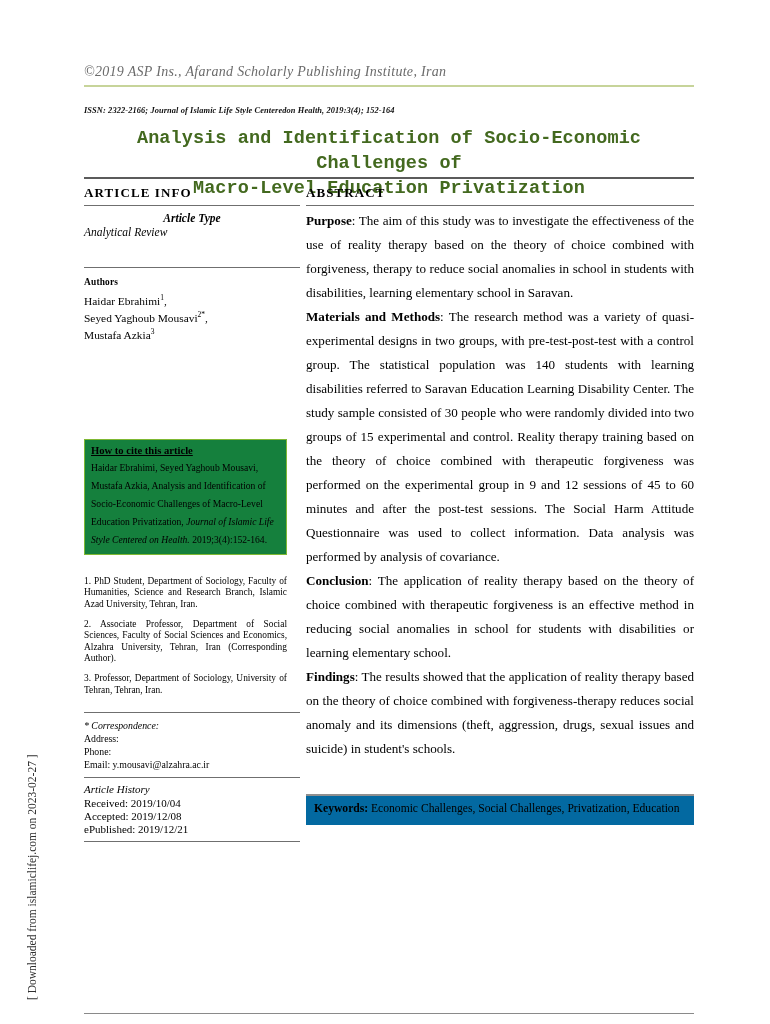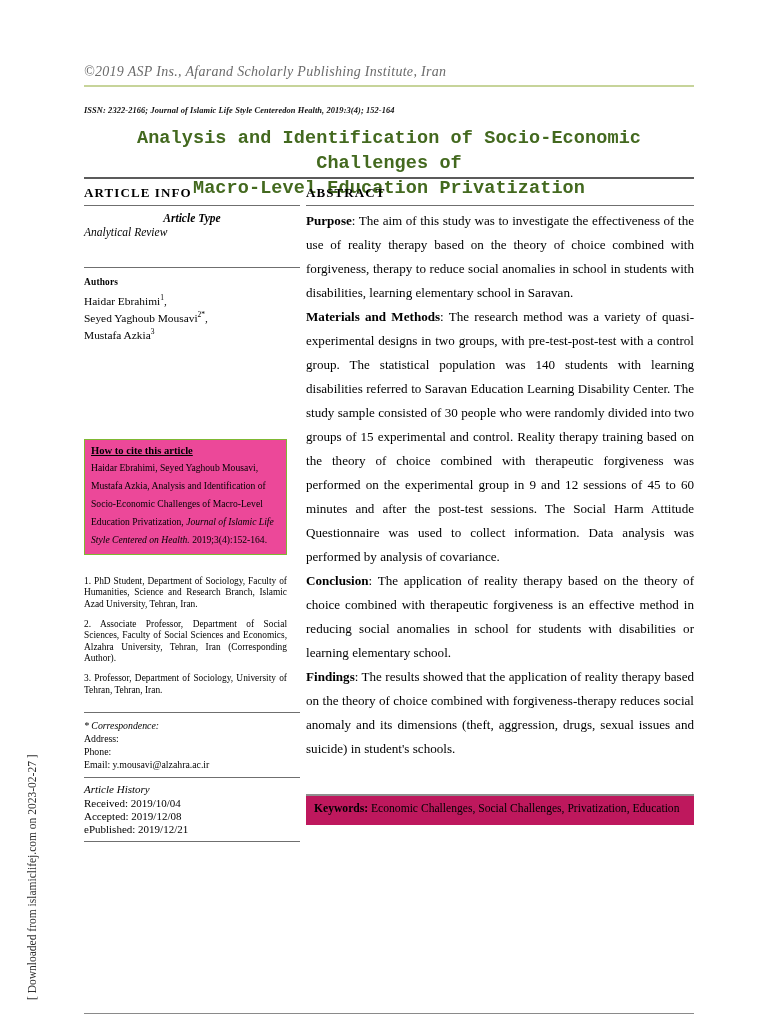--- a/index.html
+++ b/index.html
@@ -172,21 +172,21 @@
     letter-spacing: 0.2px;
     display: block;
     margin-bottom: 1px;
   }
   .author-name { display: block; }
   .author-name sup { font-size: 7.5px; vertical-align: super; }
 
   
   .cite-box {
     margin-top: 96px;
-    background: #ec4899;
+    background: #15803d;
     border: 1px solid #7fb833;
     padding: 5px 12px 7px 6px;
     width: 203px;
     box-sizing: border-box;
   }
   .cite-title {
     font-family: "Liberation Serif", serif;
     font-weight: bold;
     font-size: 10.6px;
     text-decoration: underline;
@@ -264,21 +264,21 @@
     font-size: 13.1px;
     line-height: 24px;
     text-align: justify;
     color: #000;
   }
   .abs-para { margin: 0; }
   .abs-para b { font-weight: bold; }
 
   .keywords-box {
     margin-top: 33px;
-    background: #be185d;
+    background: #0369a1;
     border-top: 2px solid #8f8f8f;
     padding: 6px 8px 8px 8px;
     width: 388px;
     box-sizing: border-box;
     font-size: 11.6px;
     line-height: 14.6px;
   }
   .keywords-box b { font-weight: bold; }
 
   .bottom-rule {

